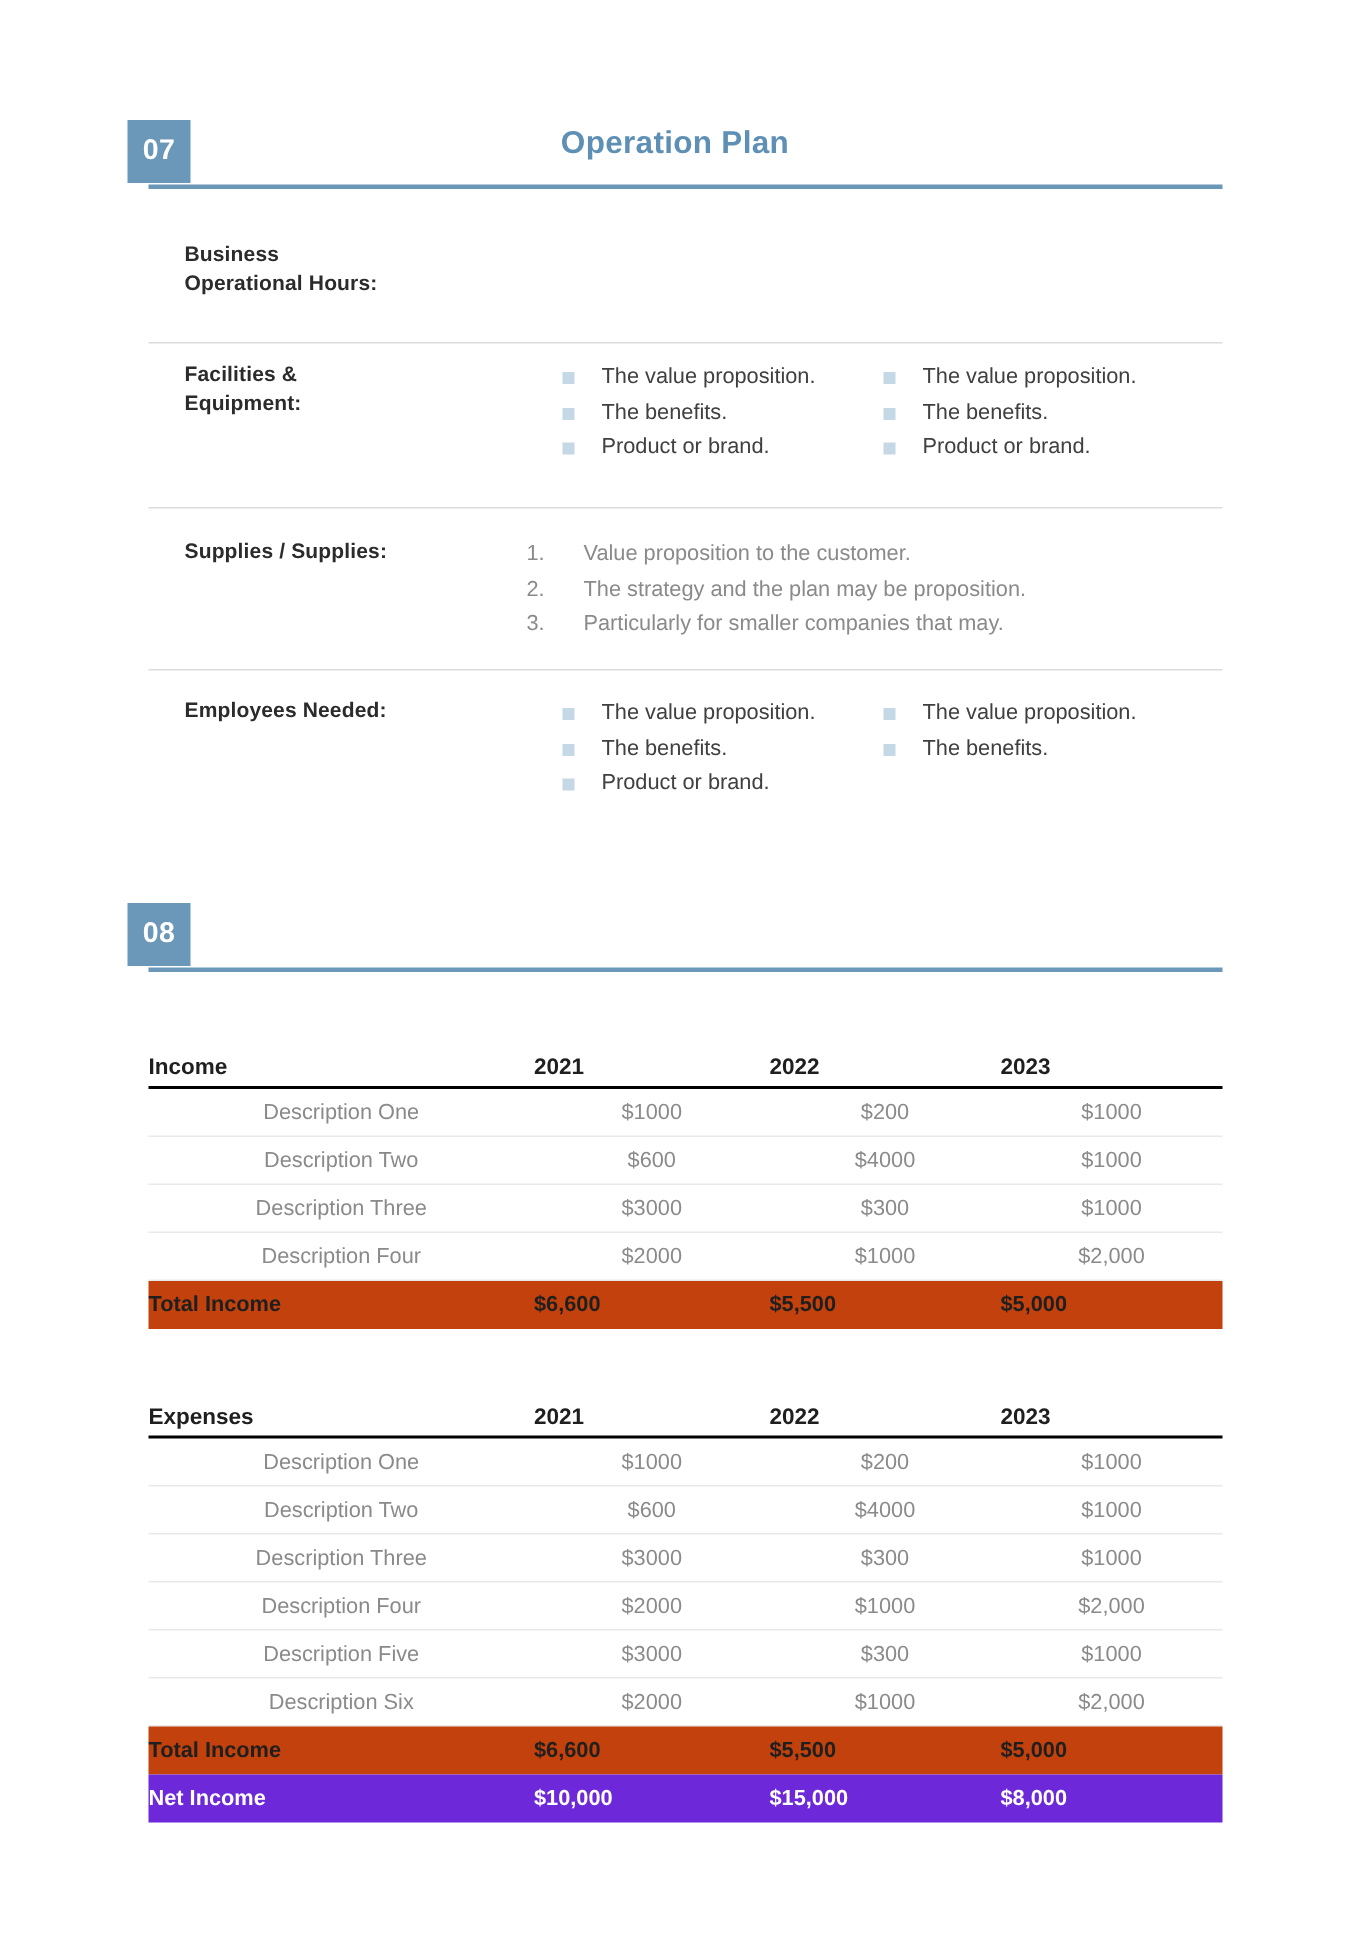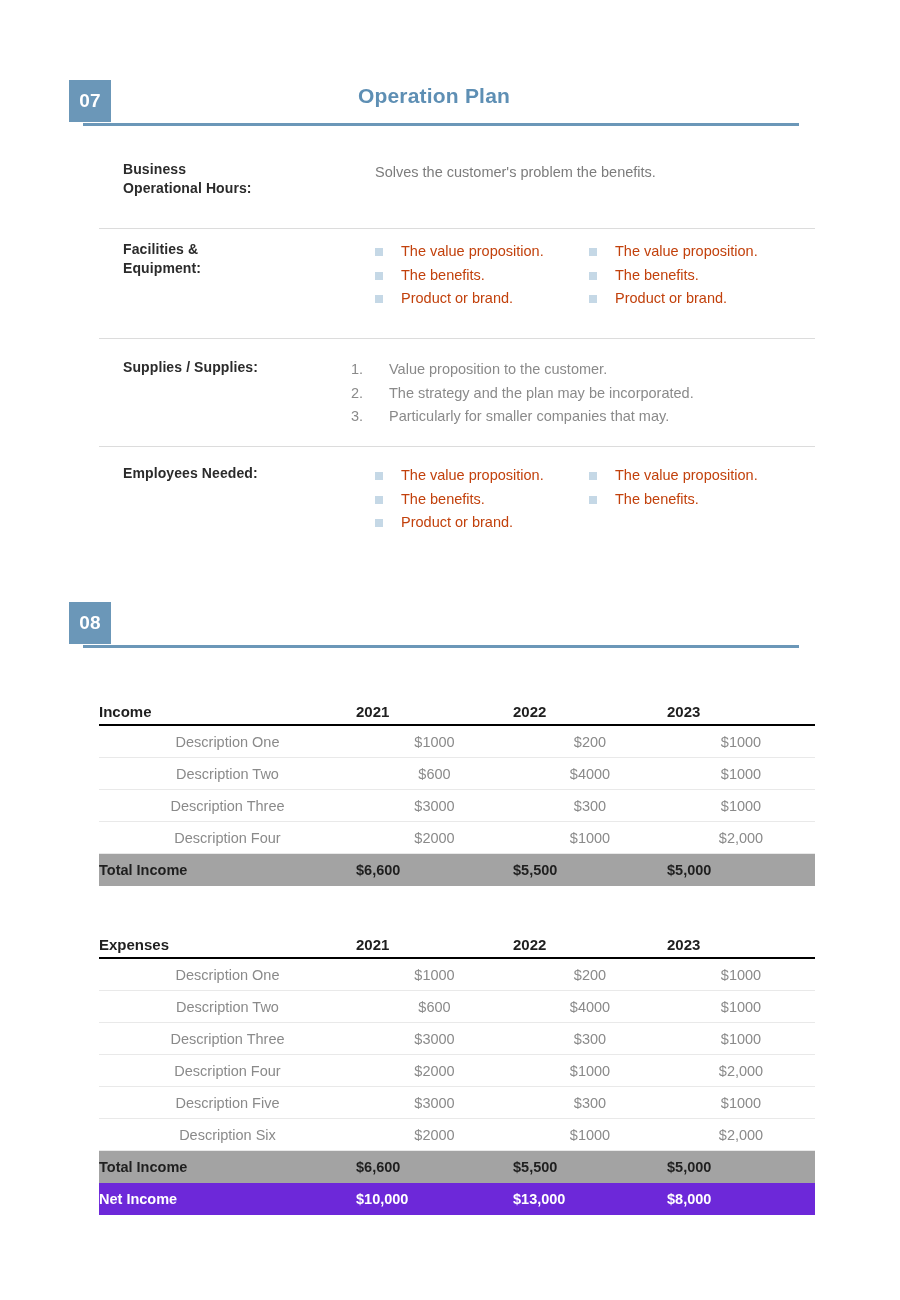--- a/index.html
+++ b/index.html
@@ -5,21 +5,21 @@
   * { margin:0; padding:0; box-sizing:border-box; }
   html, body {
     width:900px; height:1300px;
     background:#ffffff;
     font-family:"Liberation Sans", sans-serif;
     -webkit-font-smoothing:antialiased;
   }
   .page { position:relative; width:900px; height:1300px; overflow:hidden; }
 
   
-  .section-header { position:absolute; left:69px; width:730px; height:46px; }
+  .section-header { position:absolute; left:85px; width:730px; height:46px; }
   .sec-badge {
     position:absolute; left:0; top:0;
     width:42px; height:42px;
     background:#6b97b8;
     color:#ffffff;
     font-size:19px; font-weight:bold;
     display:flex; align-items:center; justify-content:center;
     letter-spacing:.3px;
   }
   .sec-rule {
@@ -57,21 +57,21 @@
     background:#dcdcdc;
   }
 
   .bullet-cols { position:absolute; left:276px; top:0; width:460px; }
   .bcol { position:absolute; top:0; width:230px; }
   .bcol.c1 { left:0; }
   .bcol.c2 { left:214px; }
   .bitem {
     position:relative;
     padding-left:26px;
-    color:#c2410c;
+    color:#404040;
     font-size:14.5px;
     line-height:23.5px;
     height:23.5px;
     white-space:nowrap;
   }
   .bmark {
     position:absolute; left:0; top:8px;
     width:8px; height:8px;
     background:#c5d8e6;
   }
@@ -95,21 +95,21 @@
   }
 
   
   .ftable { position:absolute; left:99px; width:716px; }
   .frow { position:relative; display:flex; height:32px; align-items:center; }
   .frow.head {
     height:28px;
     border-bottom:2px solid #000000;
   }
   .frow.data { border-bottom:1px solid #e9e9e9;text-align:center; }
-  .frow.total { background:#a3a3a3; border-bottom:none; }
+  .frow.total { background:#c2410c; border-bottom:none; }
   .frow.net { background:#6d28d9; border-bottom:none; }
 
   .fcell { flex:0 0 auto; font-size:14.5px; white-space:nowrap; }
   .c-desc { width:257px; }
   .c-y1 { width:157px; }
   .c-y2 { width:154px; }
   .c-y3 { width:148px; }
 
   .frow.head .fcell { color:#1f1f1f; font-weight:bold; font-size:15px; }
   .frow.data .fcell { color:#8a8a8a; }
@@ -130,21 +130,20 @@
     <div class="sec-title">Operation Plan</div>
     <div class="sec-rule"></div>
   </div>
 
   <div class="op-row" style="top:160px;">
     <div class="op-label">
       <div>Business</div>
       <div>Operational Hours:</div>
     </div>
     <div class="op-body">
-      <div class="op-para">Solves the customer's problem the benefits.</div>
     </div>
   </div>
   <div class="divider" style="top:228px;"></div>
 
   <div class="op-row" style="top:240px;">
     <div class="op-label">
       <div>Facilities &amp;</div>
       <div>Equipment:</div>
     </div>
     <div class="bullet-cols">
@@ -161,21 +160,21 @@
     </div>
   </div>
   <div class="divider" style="top:338px;"></div>
 
   <div class="op-row" style="top:358px;">
     <div class="op-label">
       <div>Supplies / Supplies:</div>
     </div>
     <div class="nlist">
       <div class="nitem"><span class="nnum">1.</span><span>Value proposition to the customer.</span></div>
-      <div class="nitem"><span class="nnum">2.</span><span>The strategy and the plan may be incorporated.</span></div>
+      <div class="nitem"><span class="nnum">2.</span><span>The strategy and the plan may be proposition.</span></div>
       <div class="nitem"><span class="nnum">3.</span><span>Particularly for smaller companies that may.</span></div>
     </div>
   </div>
   <div class="divider" style="top:446px;"></div>
 
   <div class="op-row" style="top:464px;">
     <div class="op-label">
       <div>Employees Needed:</div>
     </div>
     <div class="bullet-cols">
@@ -280,18 +279,18 @@
     </div>
     <div class="frow total">
       <div class="fcell c-desc">Total Income</div>
       <div class="fcell c-y1">$6,600</div>
       <div class="fcell c-y2">$5,500</div>
       <div class="fcell c-y3">$5,000</div>
     </div>
     <div class="frow net">
       <div class="fcell c-desc">Net Income</div>
       <div class="fcell c-y1">$10,000</div>
-      <div class="fcell c-y2">$13,000</div>
+      <div class="fcell c-y2">$15,000</div>
       <div class="fcell c-y3">$8,000</div>
     </div>
   </div>
 
 </div>
 
 </body></html>

